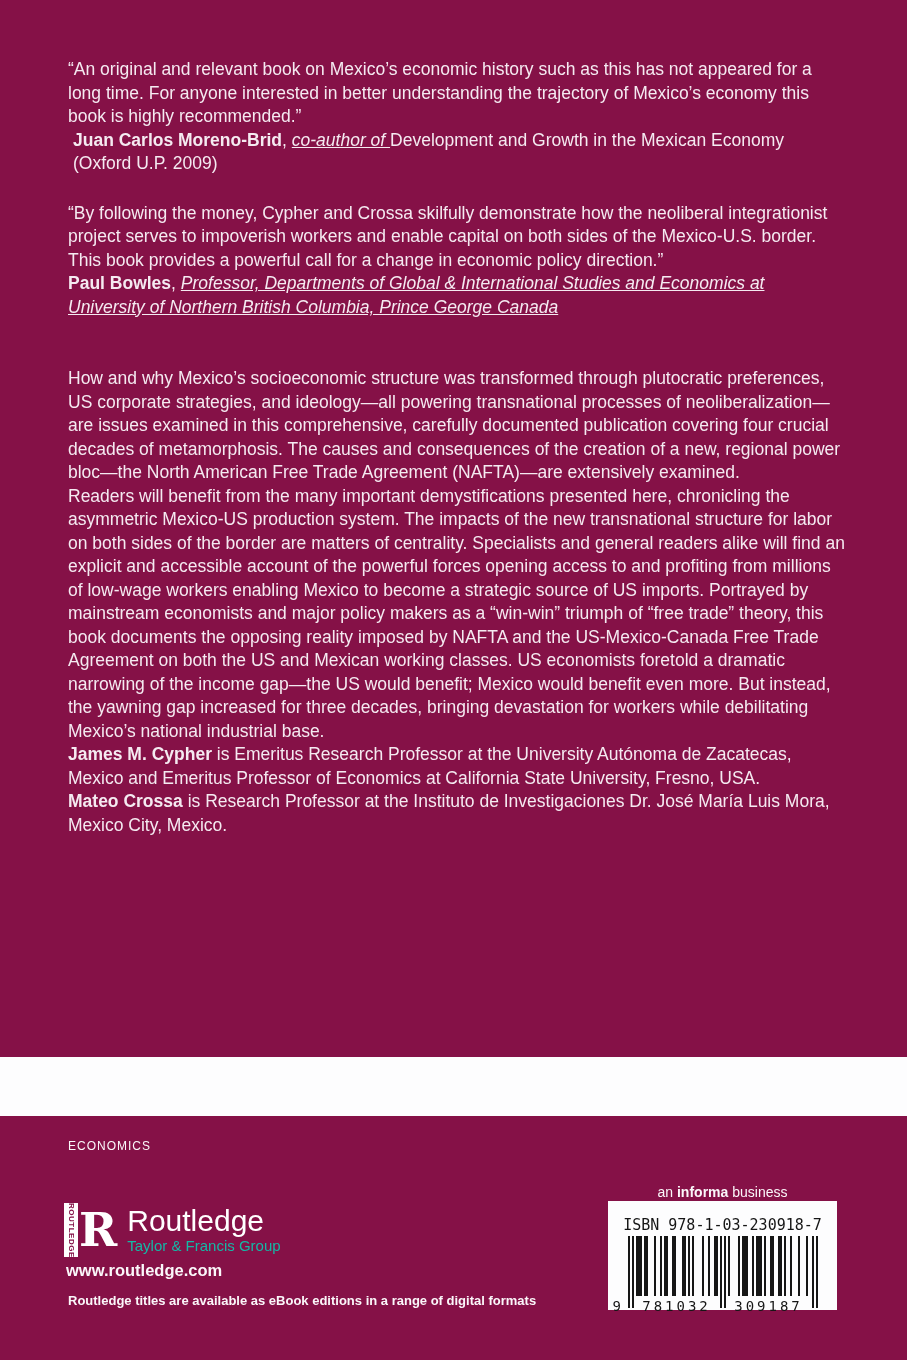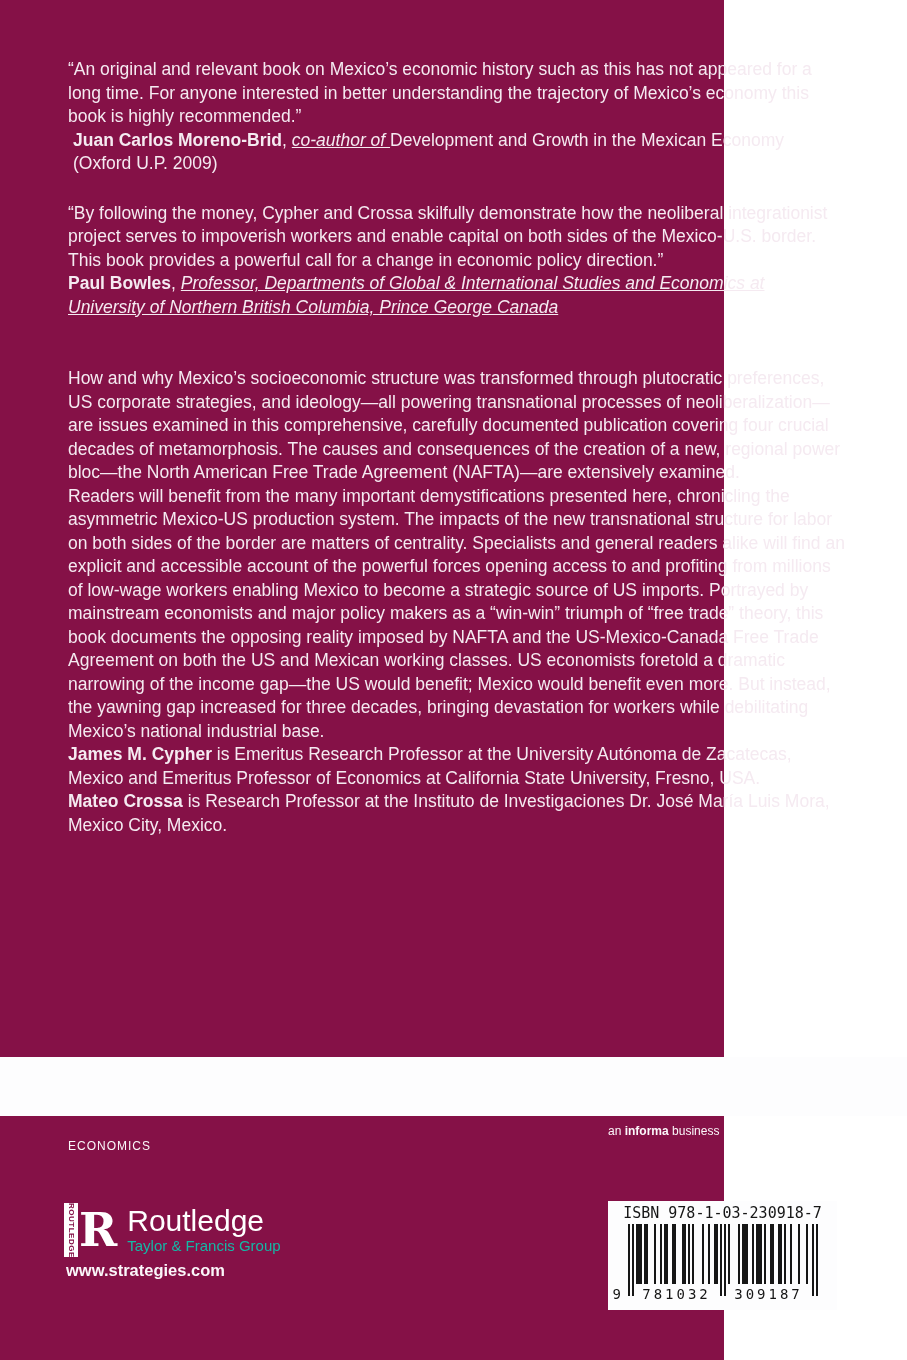--- a/index.html
+++ b/index.html
@@ -6,21 +6,21 @@
     --cover-background:#851147;
     --body-text:#f5eaf1;
     --band-white:#fdfdfe;
     --bright-white:#fbf7fa;
     --barcode-ink:#161616;
   }
   *{box-sizing:border-box;}
   html,body{margin:0;padding:0;}
   body{width:907px;height:1360px;overflow:hidden;background:#fff;}
   .cover{
-    position:relative;width:724px;height:1360px;
+    position:relative;width:907px;height:1360px;
     background:var(--cover-background);
     font-family:"Liberation Sans", sans-serif;
     color:var(--body-text);
   }
   .text-col{
     position:absolute;left:68px;top:58px;width:778px;
     font-size:17.5px;line-height:23.5px;
   }
   .text-col p{margin:0;}
   .b{font-weight:bold;}
@@ -61,28 +61,28 @@
   .logo-tagline{font-size:15px;line-height:18px;color:#14b8a6;}
   .website{
     position:absolute;left:66px;top:1261px;
     font-size:16.5px;font-weight:bold;color:var(--bright-white);
   }
   .ebook-note{
     position:absolute;left:68px;top:1293px;
     font-size:13px;font-weight:bold;color:var(--bright-white);
   }
   .informa{
-    position:absolute;left:608px;top:1124px;width:229px;
-    text-align:left;font-size:12px;color:var(--bright-white);
+    position:absolute;left:608px;top:1184px;width:229px;
+    text-align:center;font-size:14px;color:var(--bright-white);
   }
   .barcode-box{
     position:absolute;left:608px;top:1201px;width:229px;height:109px;
     background:var(--band-white);color:var(--barcode-ink);
     display:flex;flex-direction:column;align-items:center;
-    padding-top:4px;
+    padding-top:16px;
   }
   .isbn-label{
     font-family:"DejaVu Sans Mono", monospace;
     font-size:15px;line-height:17px;white-space:nowrap;
     color:var(--barcode-ink);
   }
   .bars{
     display:flex;align-items:flex-start;
     height:72px;width:190px;margin-top:2px;
   }
@@ -239,15 +239,16 @@
     <div class="logo-strip">
         <span>ROUTLEDGE</span>
       </div>
     <div class="logo-r">R</div>
     <div class="logo-names">
       <div class="logo-name">Routledge</div>
       <div class="logo-tagline">Taylor &amp; Francis Group</div>
     </div>
   </div>
 
-  <div class="website">www.strategies.com</div>
+  <div class="website">www.routledge.com</div>
+  <div class="ebook-note">Routledge titles are available as eBook editions in a range of digital formats</div>
 
 </div>
 
 </body></html>

